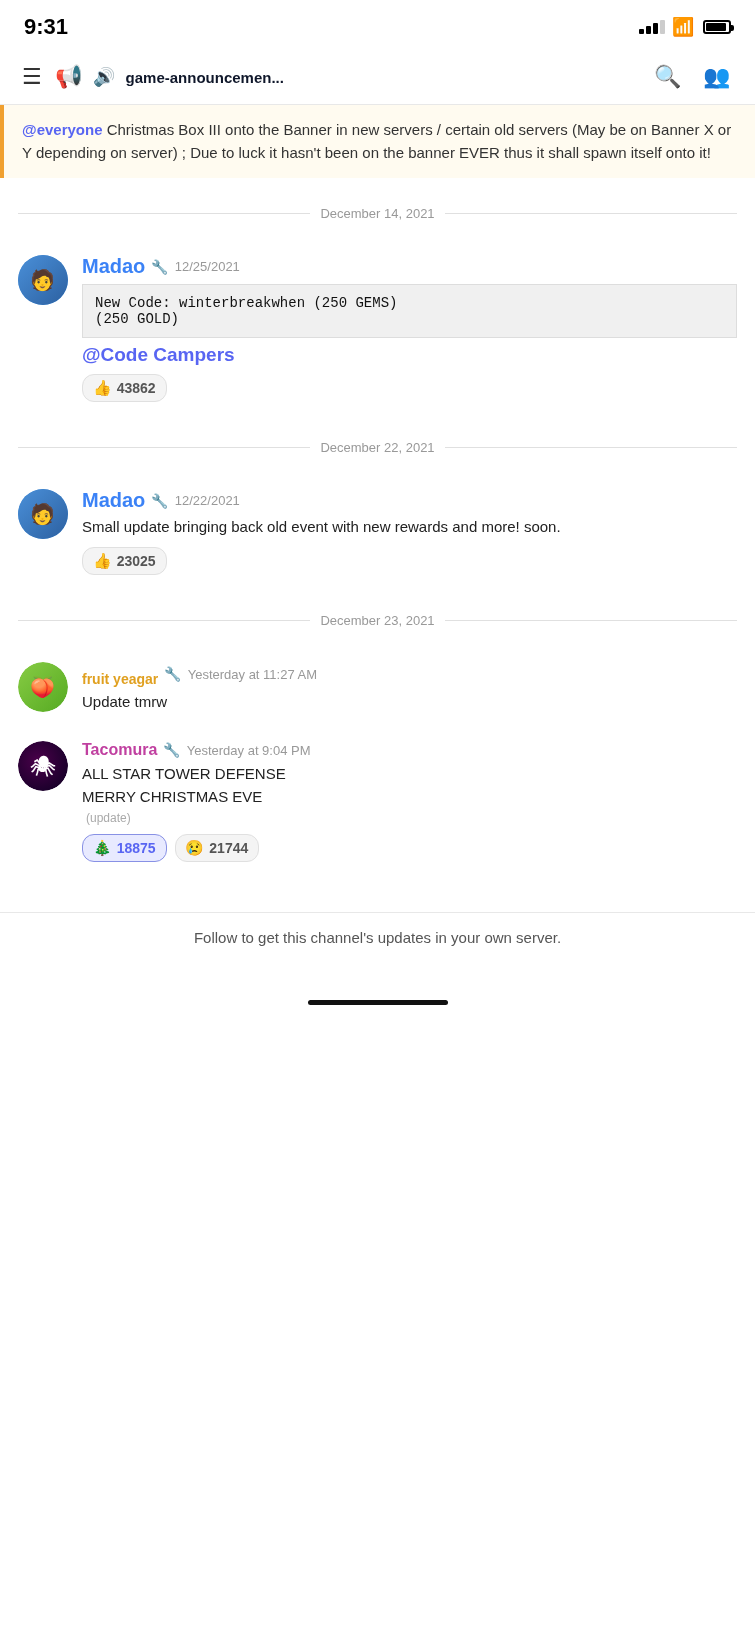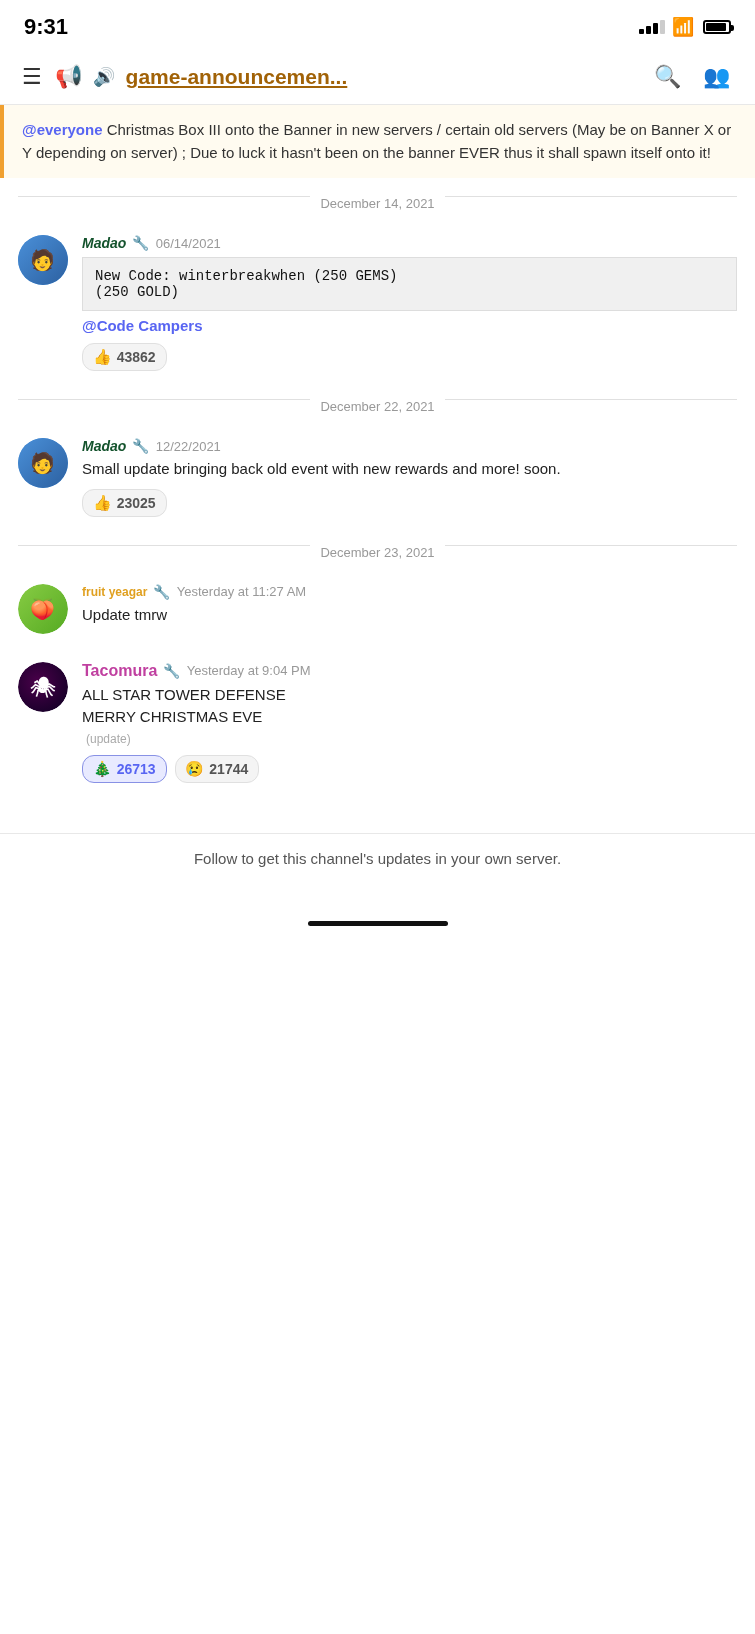--- a/index.html
+++ b/index.html
@@ -81,25 +81,24 @@
     .hamburger-icon {
       font-size: 22px;
       color: #333;
       cursor: pointer;
       padding: 4px;
     }
     .channel-icon {
       font-size: 22px;
     }
     .channel-name {
-      font-size: 21px;
+      font-size: 15px;
       font-weight: 600;
-      color: #a16207;
+      color: #0f172a;
       flex: 1;
-      text-decoration: underline;
     }
     .header-action {
       font-size: 22px;
       color: #555;
       padding: 4px 6px;
       cursor: pointer;
     }
 
     
     .pinned-message {
@@ -111,22 +110,22 @@
       line-height: 1.5;
     }
     .pinned-message .mention {
       color: #5865f2;
       font-weight: 600;
     }
 
     
     .date-divider {
       display: flex;
-      align-items: flex-start;
-      padding: 18px 18px;
+      align-items: center;
+      padding: 28px 18px;
       gap: 10px;
     }
     .date-divider::before,
     .date-divider::after {
       content: '';
       flex: 1;
       height: 1px;
       background: #e0e0e0;
     }
     .date-divider-text {
@@ -161,29 +160,29 @@
     .message-content {
       flex: 1;
     }
     .message-header {
       display: flex;
       align-items: center;
       gap: 6px;
       margin-bottom: 4px;
     }
     .message-author-madao {
+      font-size: 20px;
+      font-weight: 700;
+      color: #3b82f6;
+    }
+    .message-author-fruit {
       font-size: 14px;
       font-weight: 700;
-      color: #14532d;
-      font-style: italic;
-    }
-    .message-author-fruit {
-      font-size: 12px;
-      font-weight: 700;
       color: #e0a020;
+      margin-top: 9px;
     }
     .message-author-tacomura {
       font-size: 16px;
       font-weight: 700;
       color: #c040a0;
     }
     .bot-badge {
       font-size: 14px;
     }
     .message-time {
@@ -202,21 +201,21 @@
       padding: 10px 12px;
       font-family: 'Courier New', monospace;
       font-size: 14px;
       color: #111;
       white-space: pre-wrap;
       margin: 6px 0;
     }
     .mention-tag {
       color: #5865f2;
       font-weight: 600;
-      font-size: 15px;
+      font-size: 19px;
       margin-top: 36px;
     }
     .edited-label {
       font-size: 12px;
       color: #aaa;
       margin-left: 4px;
     }
 
     
     .reactions {
@@ -360,21 +359,21 @@
 </div>
 
 <div class="message">
   <div class="avatar avatar-madao">
     <div class="avatar-madao-inner">🧑</div>
   </div>
   <div class="message-content">
     <div class="message-header">
       <span class="message-author-madao">Madao</span>
       <span class="bot-badge">🔧</span>
-      <span class="message-time">06/14/2021</span>
+      <span class="message-time">12/25/2021</span>
     </div>
     <div class="code-block">New Code: winterbreakwhen (250 GEMS)
 (250 GOLD)</div>
     <div>
       <span class="mention-tag">@Code Campers</span>
     </div>
     <div class="reactions">
       <div class="reaction">
         <span>👍</span>
         <span class="reaction-count">43862</span>
@@ -434,21 +433,21 @@
       <span class="message-author-tacomura">Tacomura</span>
       <span class="bot-badge">🔧</span>
       <span class="message-time">Yesterday at 9:04 PM</span>
     </div>
     <div class="message-body" style="white-space: pre-line;">ALL STAR TOWER DEFENSE
 MERRY CHRISTMAS EVE</div>
     <span class="edited-label">(update)</span>
     <div class="reactions">
       <div class="reaction selected">
         <span>🎄</span>
-        <span class="reaction-count">26713</span>
+        <span class="reaction-count">18875</span>
       </div>
       <div class="reaction">
         <span>😢</span>
         <span class="reaction-count">21744</span>
       </div>
     </div>
   </div>
 </div>
 
 <div style="height: 40px;"></div>

